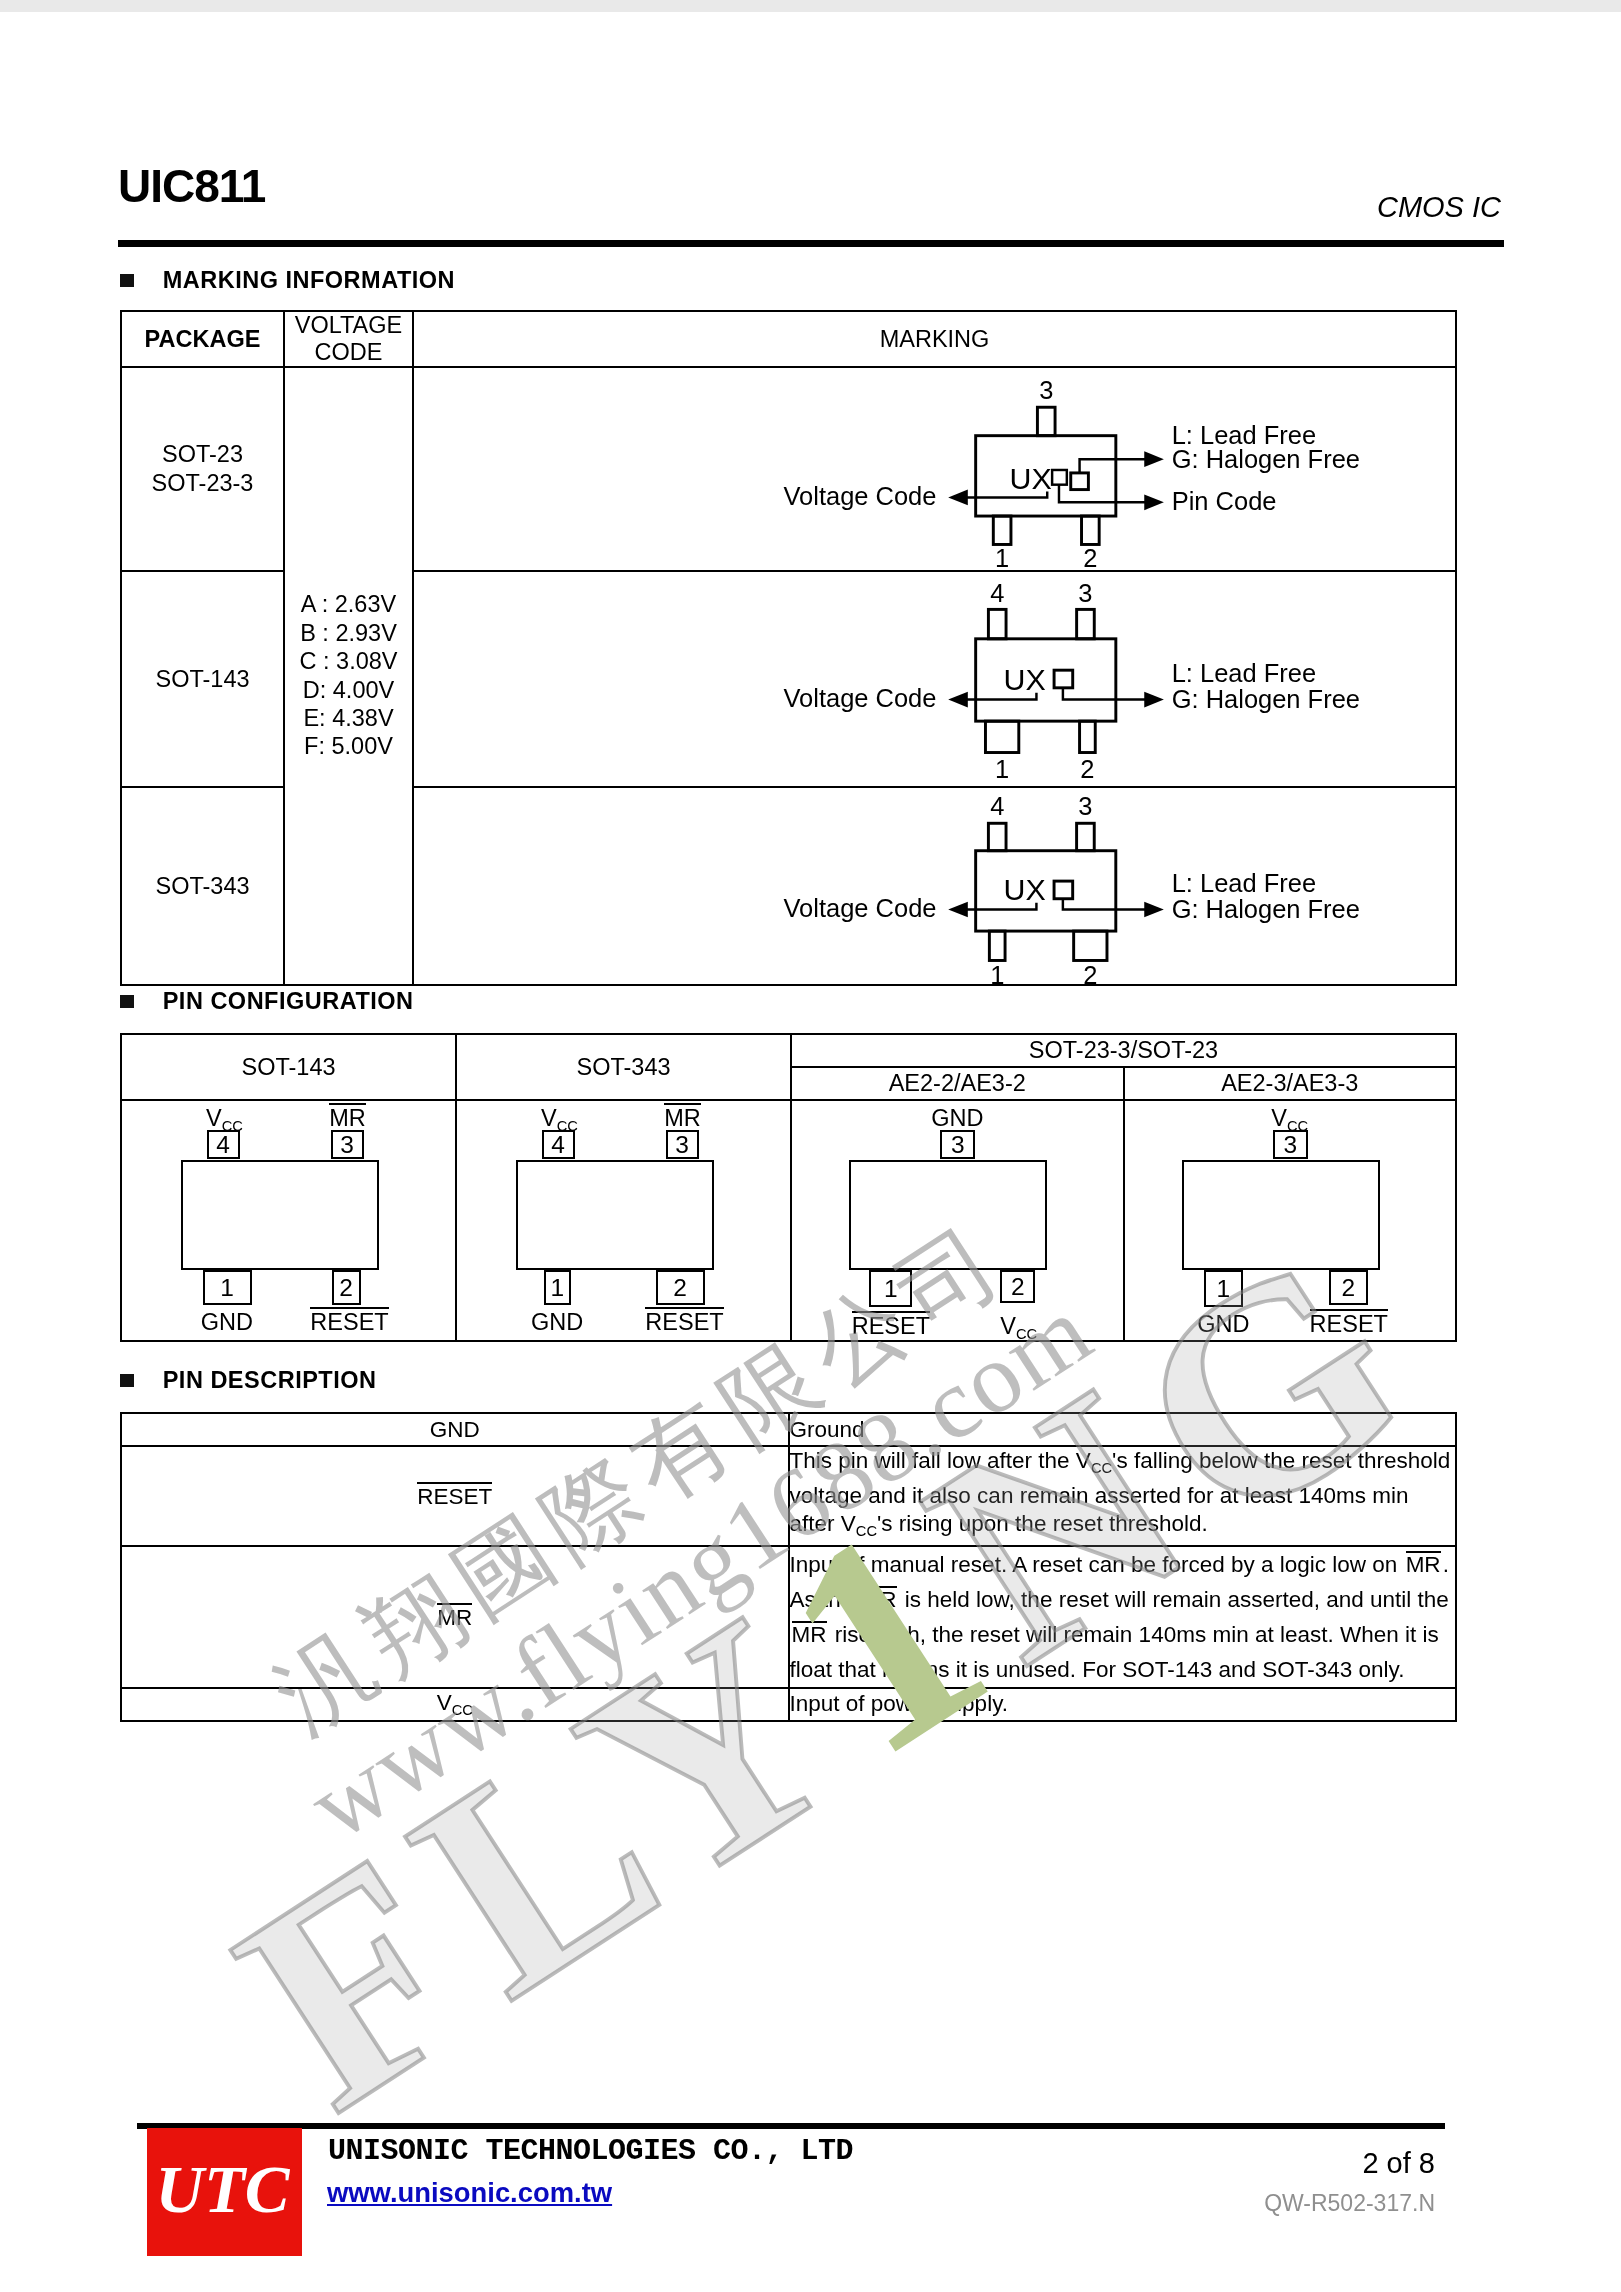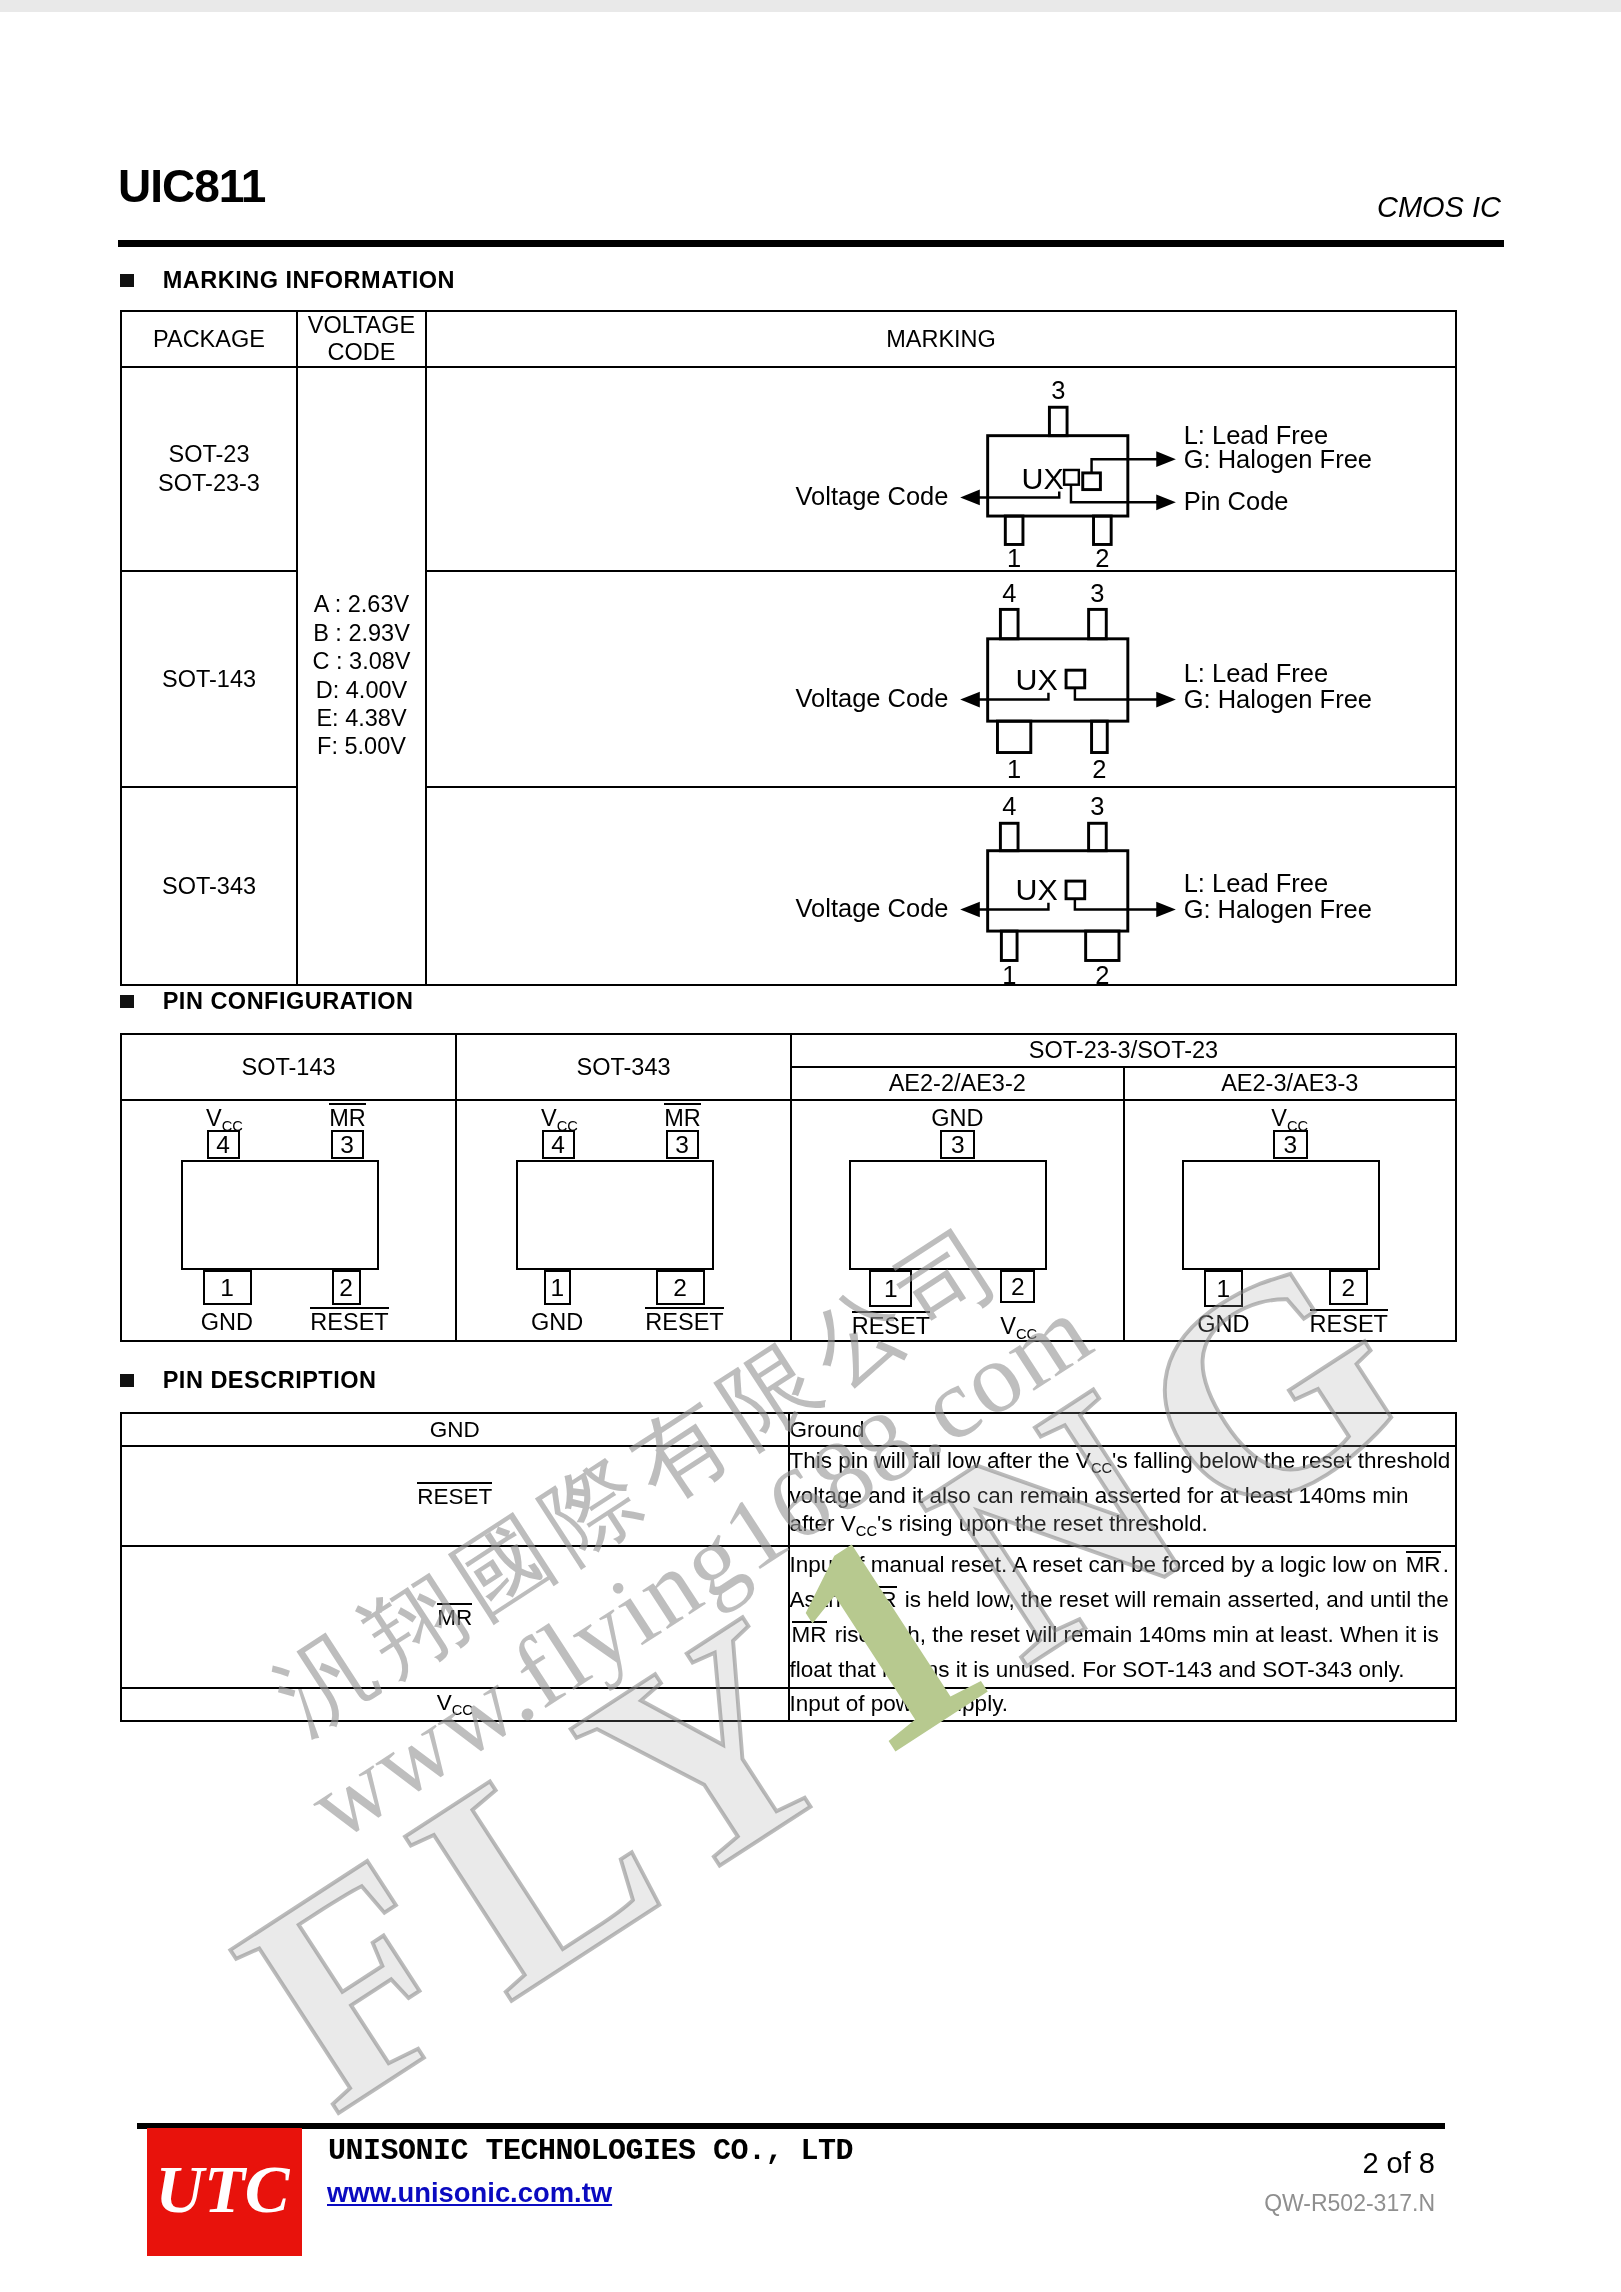--- a/index.html
+++ b/index.html
@@ -93,21 +93,21 @@
   <div class="hdr-rule"></div>
 
   <div class="sec-h" style="top:255px;">
     <div class="sec-sq"></div>
     <div class="sec-tx">MARKING INFORMATION</div>
   </div>
 
   <table class="dt" id="marking-table">
     <tbody>
         <tr class="hrow">
-      <th style="width:176px;">PACKAGE</th>
+      <th style="width:163px;font-weight:bold;">PACKAGE</th>
       <th style="width:129px;">VOLTAGE CODE</th>
       <th>MARKING</th>
     </tr>
     <tr>
       <td style="height:202px;" class="mk-pkg">
         <div>SOT-23</div>
         <div>SOT-23-3</div>
       </td>
       <td rowspan="3" class="vcodes">
         <div>A : 2.63V</div>

